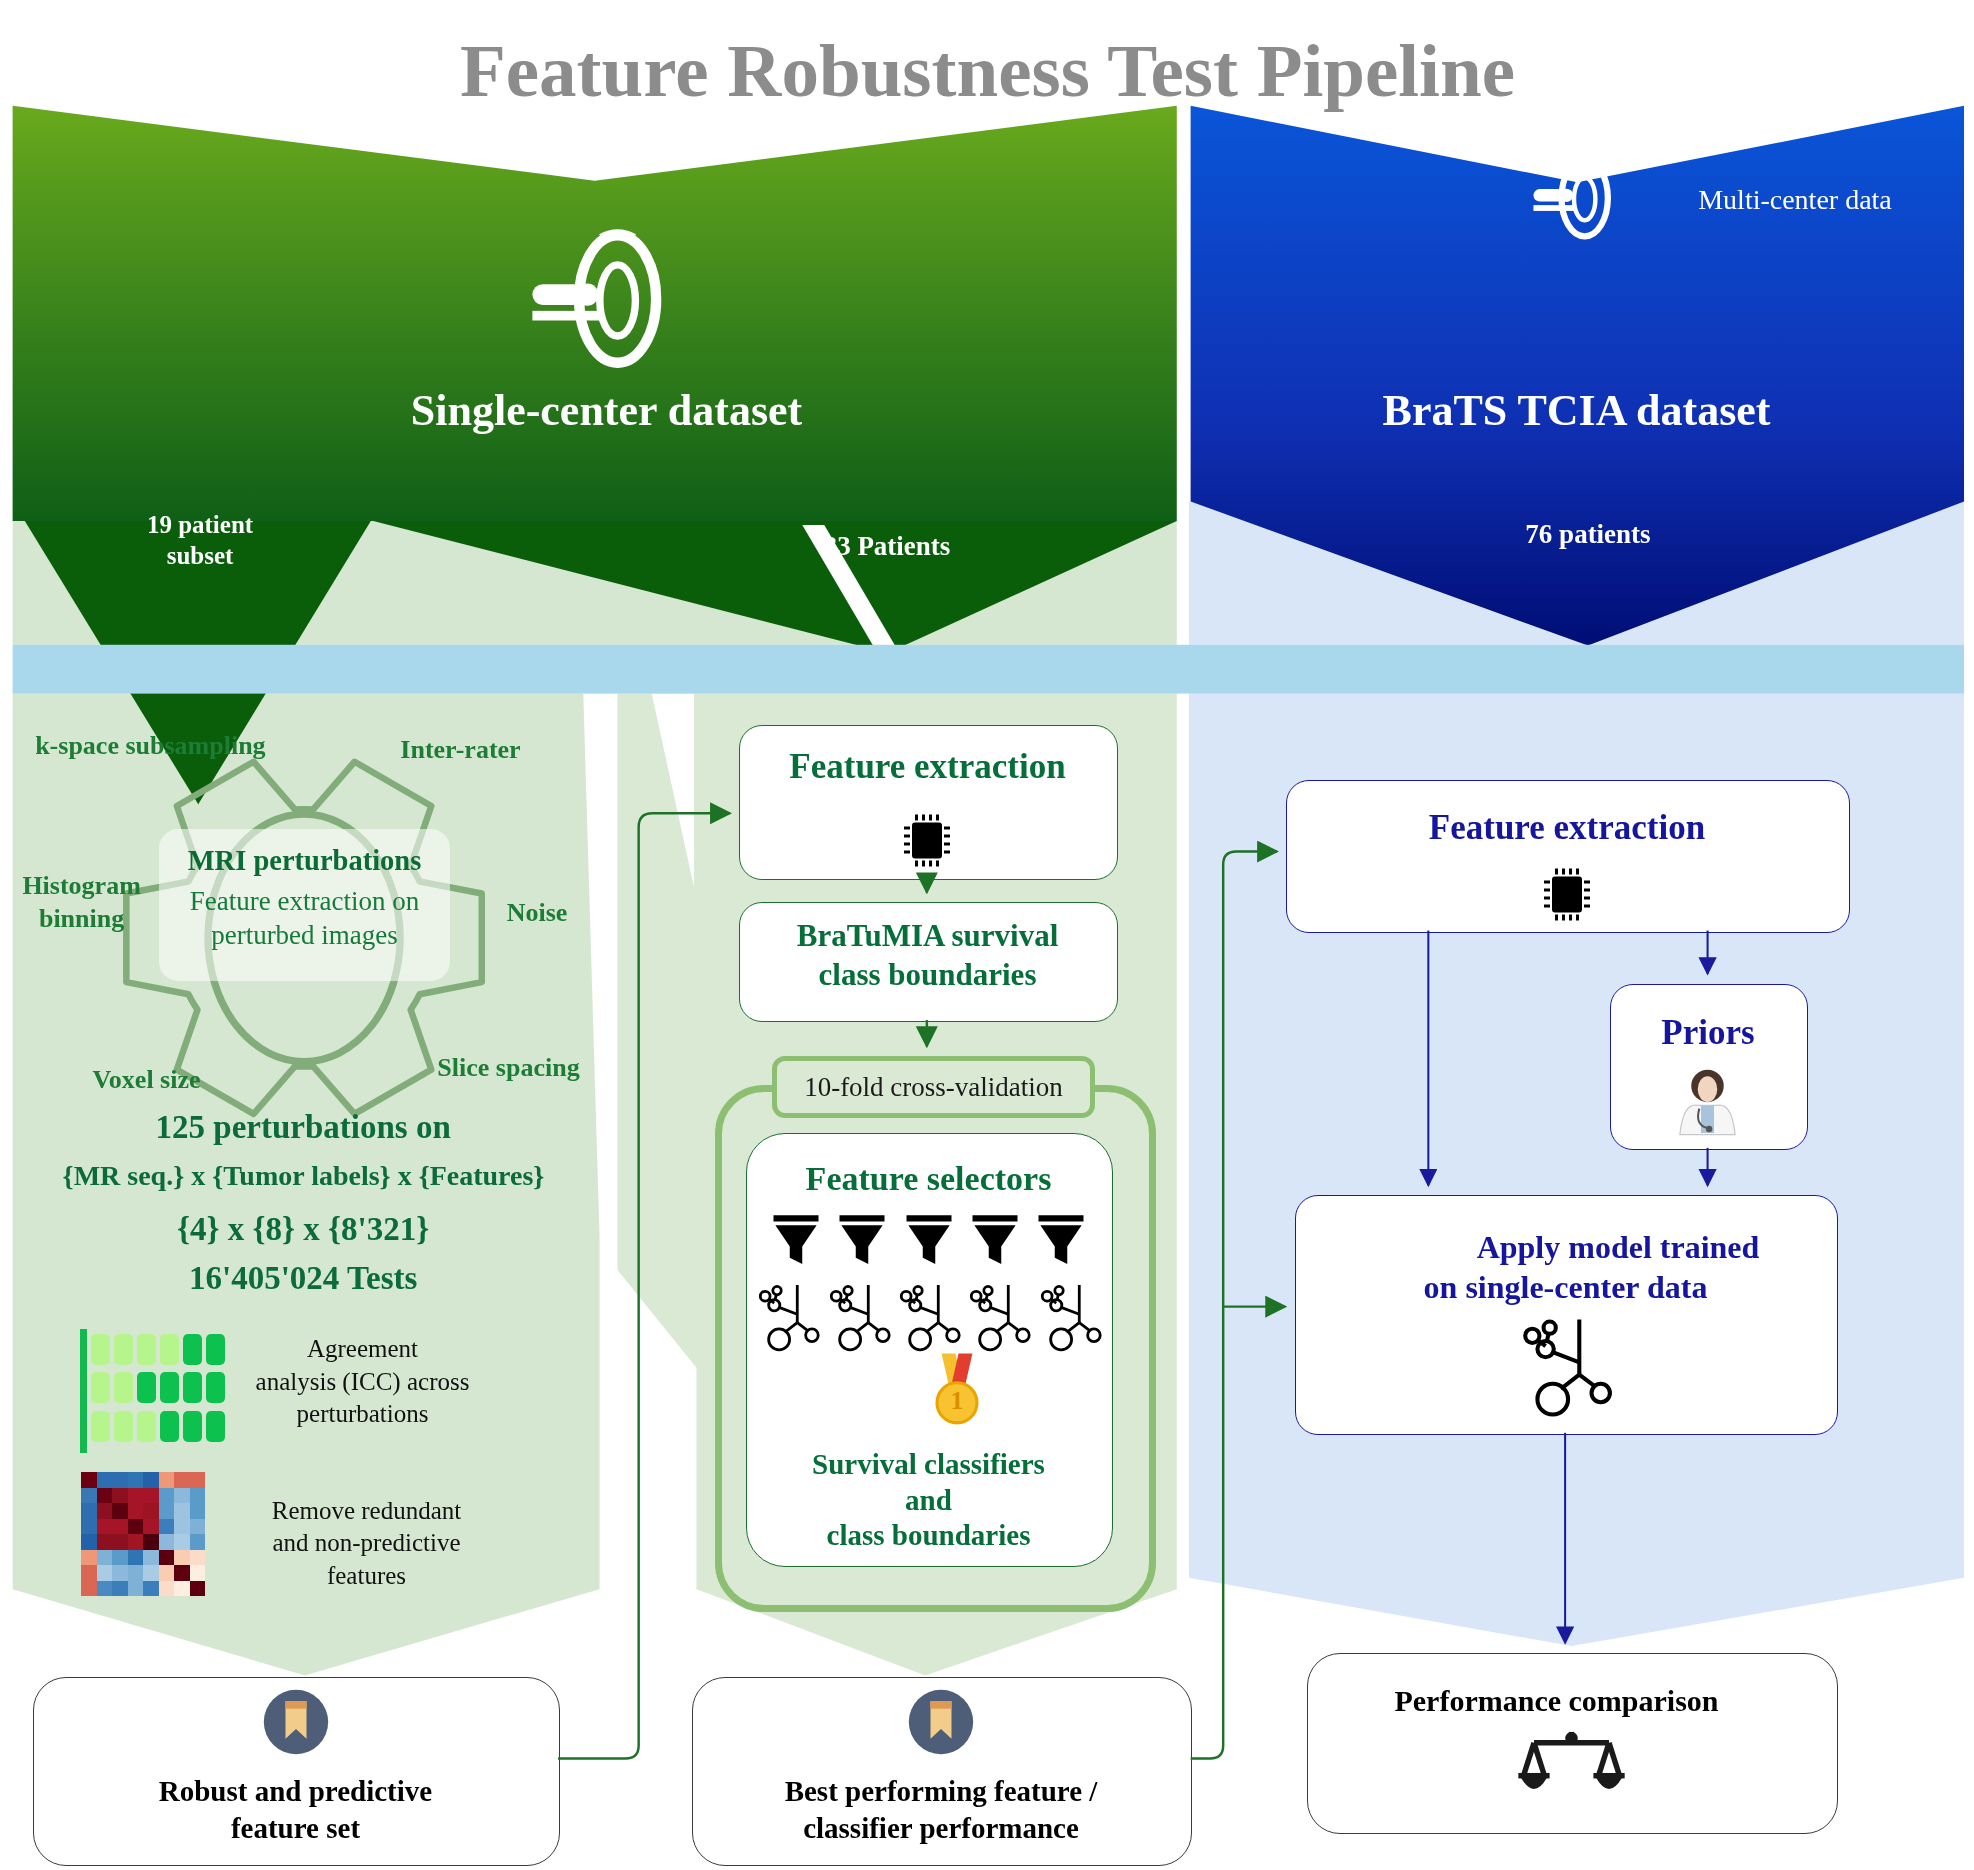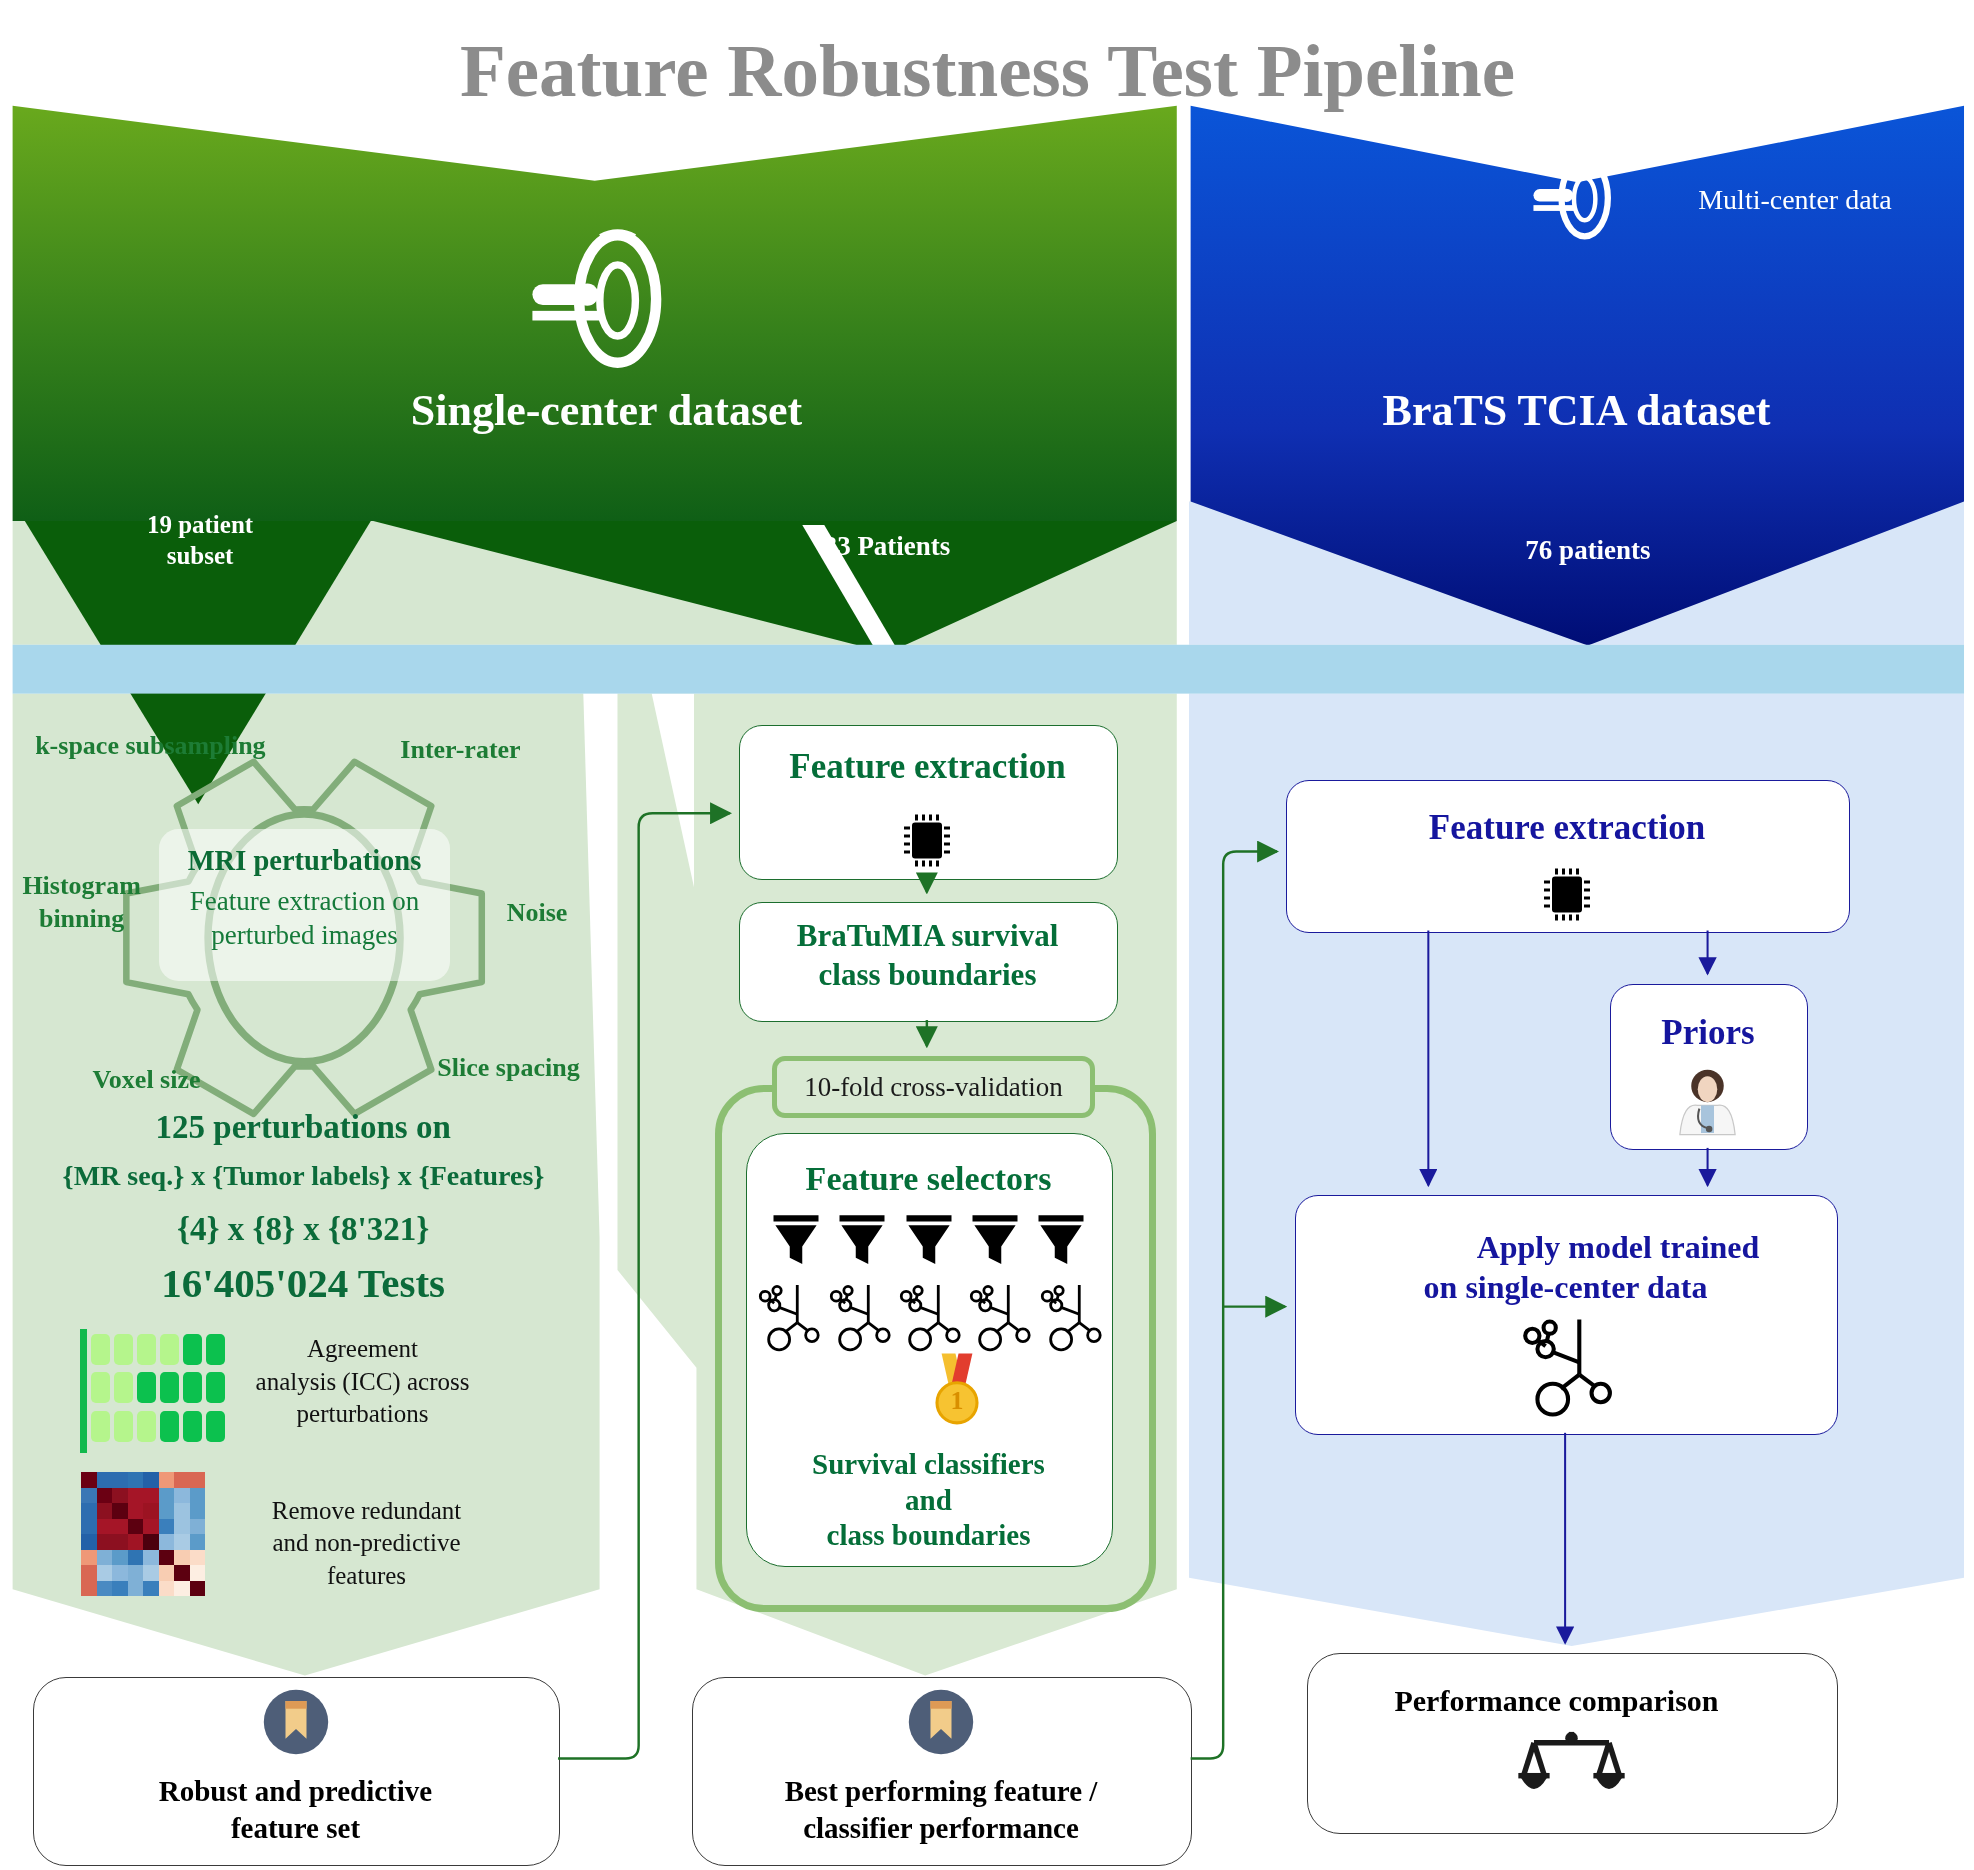--- a/index.html
+++ b/index.html
@@ -163,40 +163,40 @@
   <div class="txt ctr" style="left:281px;top:386px;width:651px;font-size:44px;font-weight:bold;color:#fff;">Single-center dataset</div>
   <div class="txt ctr" style="left:98px;top:511px;width:204px;font-size:25px;font-weight:bold;color:#fff;">19 patient</div>
   <div class="txt ctr" style="left:98px;top:542px;width:204px;font-size:25px;font-weight:bold;color:#fff;">subset</div>
   <div class="txt ctr" style="left:765px;top:531px;width:244px;font-size:27px;font-weight:bold;color:#fff;">33 Patients</div>
 
   <svg class="abs" style="left:1529px;top:151px;" width="98" height="94" viewBox="-110 -100 220 200">
       <use href="#def-mri"></use>
     </svg>
   <div class="txt ctr" style="left:1669px;top:184px;width:252px;font-size:28px;color:#fff;">Multi-center data</div>
   <div class="txt ctr" style="left:1251px;top:386px;width:651px;font-size:44px;font-weight:bold;color:#fff;">BraTS TCIA dataset</div>
-  <div class="txt ctr" style="left:1466px;top:519px;width:244px;font-size:27px;font-weight:bold;color:#fff;margin-top:16px;">76 patients</div>
+  <div class="txt ctr" style="left:1466px;top:519px;width:244px;font-size:27px;font-weight:bold;color:#fff;">76 patients</div>
 
 
   <div class="txt ctr lbl-green" style="left:24.4px;top:731px;width:252px;font-size:26px;">k-space subsampling</div>
   <div class="txt ctr lbl-green" style="left:375px;top:735px;width:171px;font-size:26px;">Inter-rater</div>
   <div class="txt ctr lbl-green" style="left:8.1px;top:871px;width:147px;font-size:26px;">Histogram</div>
   <div class="txt ctr lbl-green" style="left:8.1px;top:904px;width:147px;font-size:26px;">binning</div>
   <div class="txt ctr lbl-green" style="left:476px;top:898px;width:122px;font-size:26px;">Noise</div>
   <div class="txt ctr lbl-green" style="left:69px;top:1065px;width:155px;font-size:26px;">Voxel size</div>
   <div class="txt ctr lbl-green" style="left:423px;top:1053px;width:171px;font-size:26px;">Slice spacing</div>
 
   <div class="abs" style="left:159px;top:829px;width:291px;height:152px;background:rgba(255,255,255,0.55);border-radius:19.5px;"></div>
   <div class="txt ctr" style="left:159px;top:845px;width:291px;font-size:28.5px;font-weight:bold;color:#0b6b35;">MRI  perturbations</div>
   <div class="txt ctr" style="left:159px;top:886px;width:291px;font-size:27px;color:#157a3a;">Feature extraction on</div>
   <div class="txt ctr" style="left:159px;top:920px;width:291px;font-size:27px;color:#157a3a;">perturbed images</div>
 
   <div class="txt ctr" style="left:12.2px;top:1109px;width:582px;font-size:33px;font-weight:bold;color:#0b6b3a;">125 perturbations on</div>
   <div class="txt ctr" style="left:6.5px;top:1160px;width:594px;font-size:28px;font-weight:bold;color:#0b6b3a;">{MR seq.} x {Tumor labels} x {Features}</div>
   <div class="txt ctr" style="left:12.2px;top:1211px;width:582px;font-size:33px;font-weight:bold;color:#0b6b3a;">{4} x {8} x {8'321}</div>
-  <div class="txt ctr" style="left:12.2px;top:1260px;width:582px;font-size:41px;font-weight:bold;color:#0b6b3a;">16'405'024 Tests</div>
+  <div class="txt ctr" style="left:12.2px;top:1260px;width:582px;font-size:33px;font-weight:bold;color:#0b6b3a;">16'405'024 Tests</div>
 
   <div class="abs" style="left:80px;top:1329px;width:6.5px;height:124px;background:#12b94d;"></div>
   <div id="iccrows">
       <div class="iccrow">
         <div class="icccell" style="background: rgb(181, 245, 140);"></div>
         <div class="icccell" style="background: rgb(181, 245, 140);"></div>
         <div class="icccell" style="background: rgb(181, 245, 140);"></div>
         <div class="icccell" style="background: rgb(181, 245, 140);"></div>
         <div class="icccell" style="background: rgb(12, 193, 78);"></div>
         <div class="icccell" style="background: rgb(12, 193, 78);"></div>

